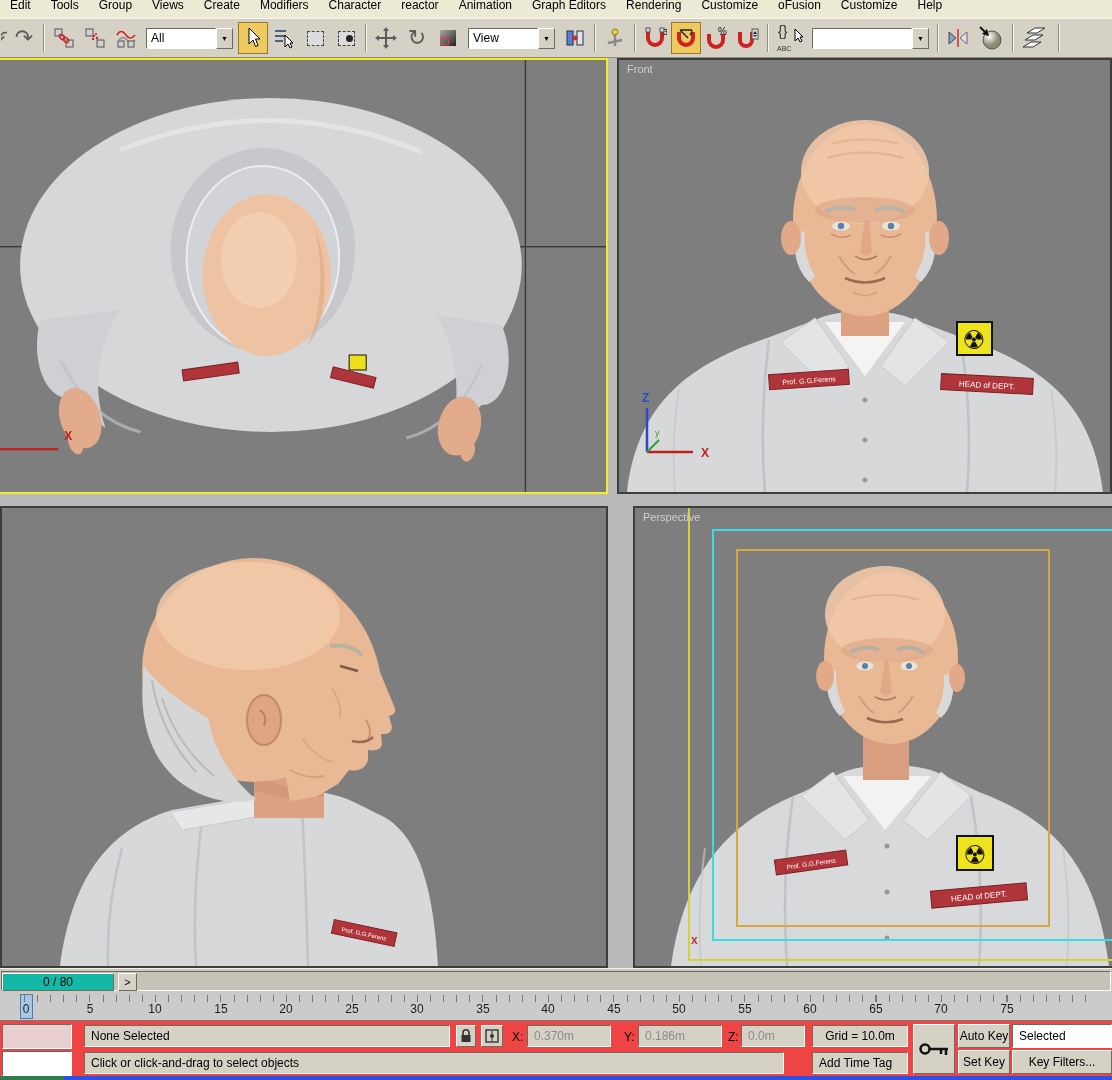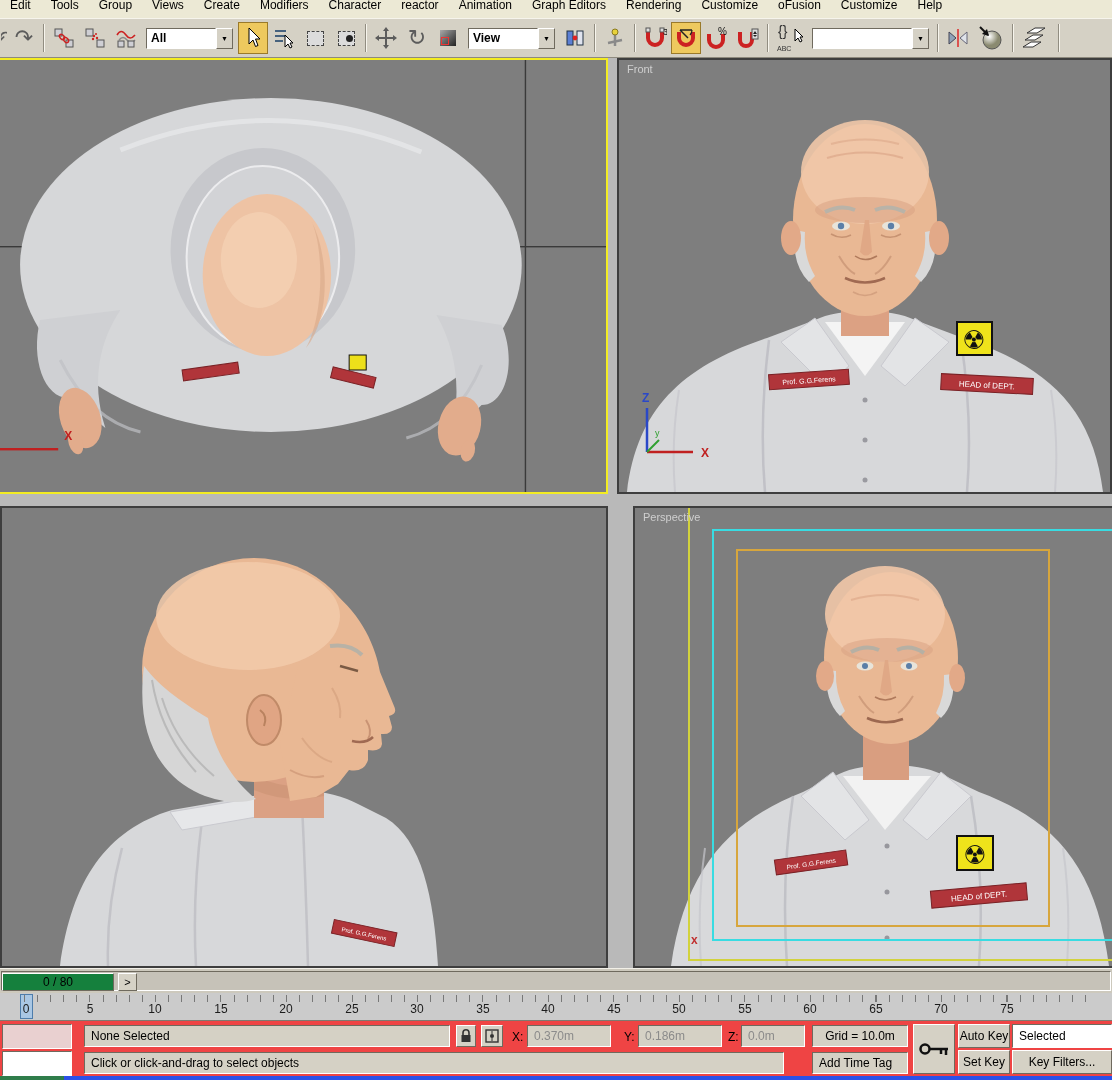--- a/index.html
+++ b/index.html
@@ -14,21 +14,21 @@
 
   
   #toolbar { position:absolute; left:0; top:18px; width:1112px; height:40px;
     background:#d5d1c5; border-top:1px solid #f6f4ec; border-bottom:1px solid #8e8a7e;
     display:flex; align-items:center; gap:1px; padding:1px 0; overflow:hidden; }
   .tb-btn { width:30px; height:32px; display:flex; align-items:center; justify-content:center;
     background:#d5d1c5; border:1px solid #d5d1c5; flex:0 0 auto; }
   .tb-btn.active { background:#eec95e; border:1px solid #9a7a2a; }
   .tb-sep { width:2px; height:28px; margin:0 3px; flex:0 0 auto;
     border-left:1px solid #918d81; border-right:1px solid #f7f5ed; }
-  .combo { display:flex; align-items:center; height:21px; flex:0 0 auto; margin:0 4px;font-weight:bold; }
+  .combo { display:flex; align-items:center; height:21px; flex:0 0 auto; margin:0 4px; }
   .combo .box { height:21px; background:#fff; border:1px solid; border-color:#6f6a5e #fff #fff #6f6a5e;
     display:flex; align-items:center; padding:0 4px; font-size:12px; color:#000; }
   .combo .arrow { width:17px; height:21px; background:#d5d1c5; border:1px solid;
     border-color:#fff #6f6a5e #6f6a5e #fff; display:flex; align-items:center; justify-content:center;
     font-size:7px; color:#000; }
   .glyph { color:#5c5c5c; }
 
   
   #viewports { position:absolute; left:0; top:58px; width:1112px; height:910px; background:#b9b9b9; }
   .viewport { position:absolute; background:#7e7e7e; border:2px solid #3e3e3e; }
@@ -39,21 +39,21 @@
   #vp-front { left:617px; top:0;     width:495px; height:436px; }
   #vp-left  { left:0;     top:448px; width:608px; height:462px; }
   #vp-persp { left:633px; top:448px; width:495px; height:462px; }
 
   
   #timeslider { position:absolute; left:0; top:968px; width:1112px; height:25px;
     background:#cdc9bd; border-top:1px solid #f2f0e8; }
   #ts-track { position:absolute; left:1px; top:2px; width:1110px; height:20px;
     background:#c6c2b8; border:1px solid; border-color:#6f6a5e #fff #fff #6f6a5e; }
   #ts-handle { position:absolute; left:0; top:1px; width:112px; height:18px;
-    background:#15803d; border:1px solid; border-color:#fff #6f6a5e #6f6a5e #fff;
+    background:#14b8a6; border:1px solid; border-color:#fff #6f6a5e #6f6a5e #fff;
     font-size:12px; text-align:center; line-height:17px; color:#000; }
   #ts-next { position:absolute; left:116px; top:1px; width:19px; height:18px;
     background:#d6d2c6; border:1px solid; border-color:#fff #6f6a5e #6f6a5e #fff;
     font-size:11px; text-align:center; line-height:16px; color:#000; }
 
   
   #trackbar { position:absolute; left:0; top:993px; width:1112px; height:28px;
     background:#cbcbcb; border-bottom:1px solid #7e7a70; }
   #tb-ticks { position:absolute; left:24px; top:2px; width:1062px; height:7px;
     background:repeating-linear-gradient(to right,#787878 0px,#787878 1px,transparent 1px,transparent 13.1px); }

